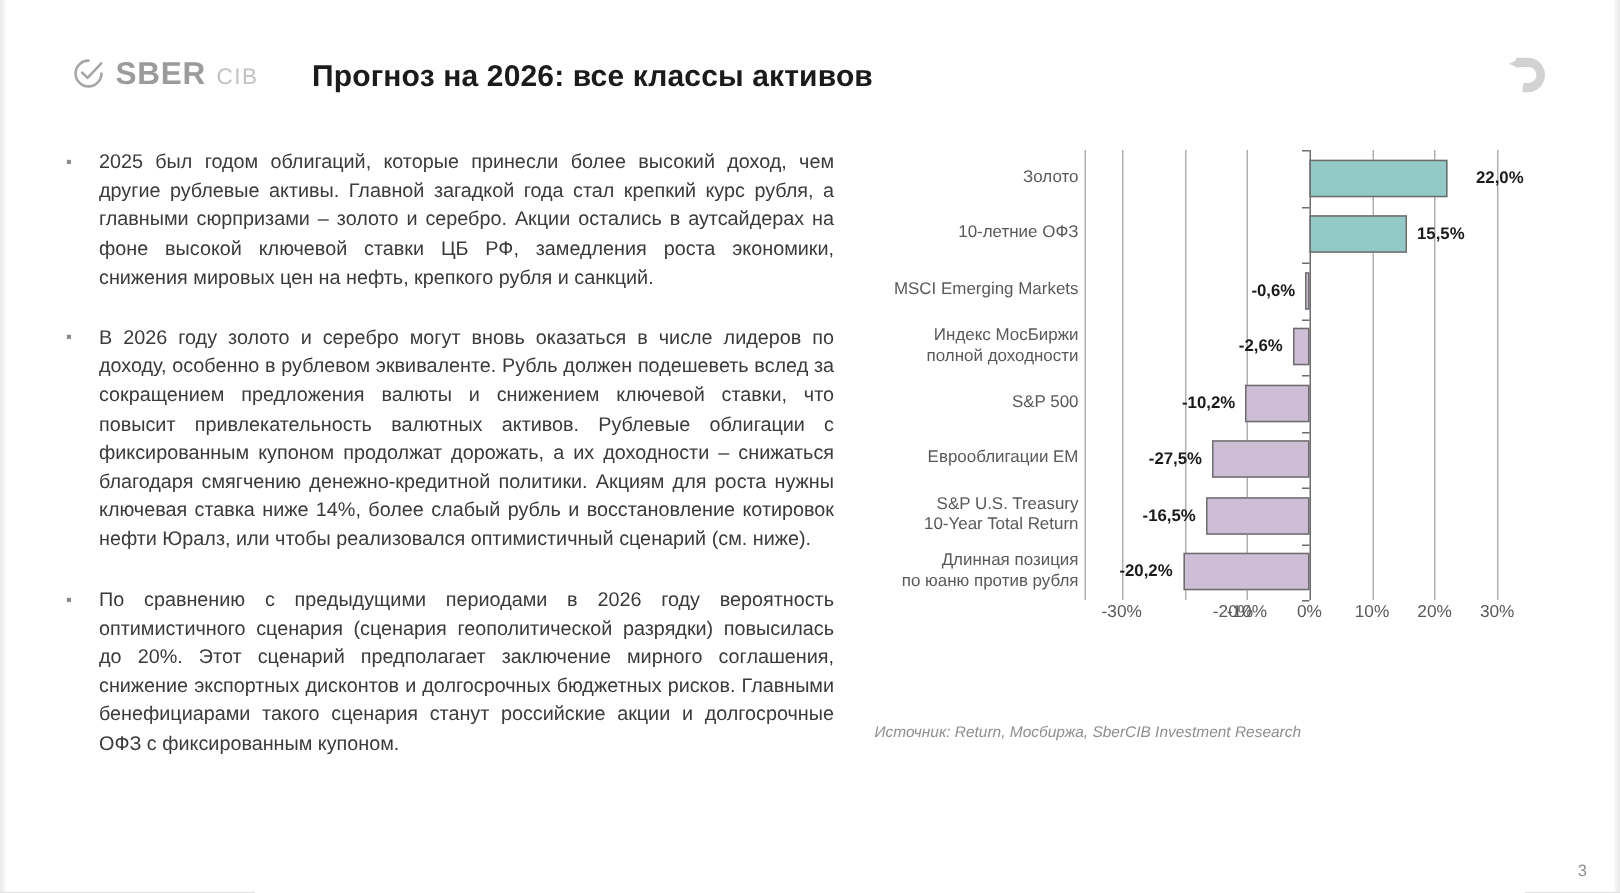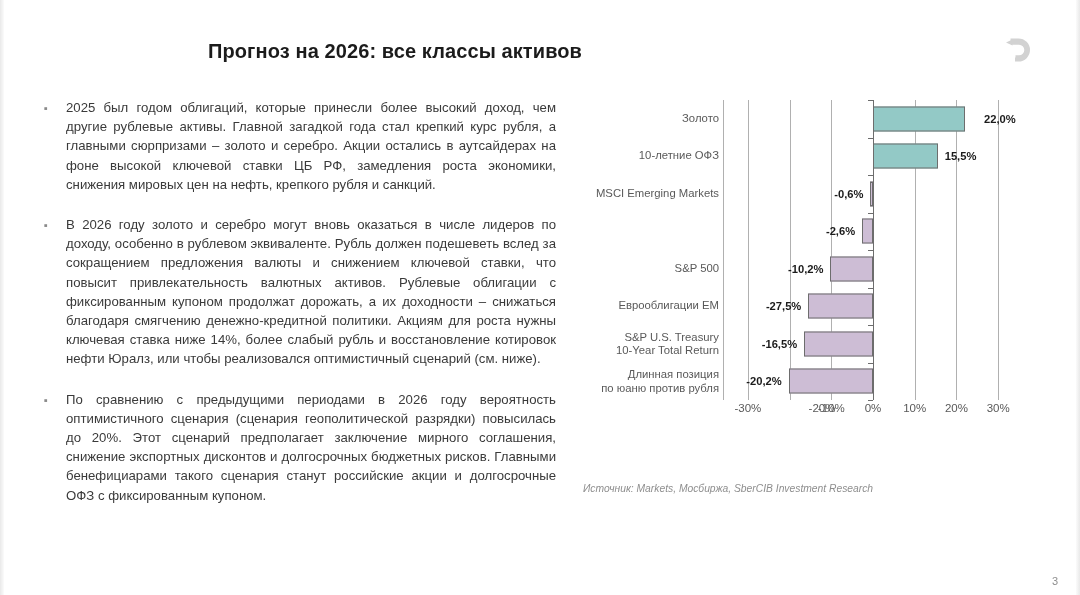--- a/index.html
+++ b/index.html
@@ -216,20 +216,28 @@
 </head>
 <body>
 
 <div id="slide">
 
   <div class="page-edge-left"></div>
   <div class="page-edge-right"></div>
 
   <div class="header">
 
+    <div class="logo-wrap">
+      <svg class="logo-mark" viewBox="0 0 24 24">
+        <path d="M12 2.6 A9.4 9.4 0 1 0 21.4 12" fill="none" stroke="#a6a6a6" stroke-width="1.9" stroke-linecap="round"></path>
+        <path d="M7.4 11.4 L11.3 15.2 L21.3 4.6" fill="none" stroke="#a6a6a6" stroke-width="1.9" stroke-linecap="round" stroke-linejoin="round"></path>
+      </svg>
+      <span class="logo-sber">SBER</span>
+      <span class="logo-cib">CIB</span>
+    </div>
 
     <div class="slide-title">Прогноз на 2026: все классы активов</div>
 
     <svg class="undo-icon" viewBox="0 0 32 30">
       <path d="M12.5 3.5 L12.5 9.5 L6.0 6.5 Z" fill="#d2d2d2"></path>
       <path d="M10.5 6.5 L18.5 6.5 A7.5 7.5 0 0 1 18.5 21.5 L15.0 21.5 L15.0 25.5 L18.5 25.5 A11.5 11.5 0 0 0 18.5 2.5 L10.5 2.5 Z" fill="#d2d2d2"></path>
       <path d="M11 6.5 h8 a7.5 7.5 0 0 1 0 15 h-3.5" fill="none" stroke="#d2d2d2" stroke-width="4.4" stroke-linecap="butt"></path>
     </svg>
   </div>
 
@@ -252,20 +260,22 @@
 
   </div>
 
   <div class="chart-col">
 
     <div class="plot">
       <div class="cat-labels" id="cat-labels">
           <div class="cat-label" style="top: 18.75px;">Золото</div>
           <div class="cat-label" style="top: 56.25px;">10-летние ОФЗ</div>
           <div class="cat-label" style="top: 93.75px;">MSCI Emerging Markets</div>
+          <div class="cat-label" style="top: 131.25px;">Индекс МосБиржи
+полной доходности</div>
           <div class="cat-label" style="top: 168.75px;">S&amp;P 500</div>
           <div class="cat-label" style="top: 206.25px;">Еврооблигации EM</div>
           <div class="cat-label" style="top: 243.75px;">S&amp;P U.S. Treasury
 10-Year Total Return</div>
           <div class="cat-label" style="top: 281.25px; text-align: right;">Длинная позиция
 по юаню против рубля</div>
         </div>
       <div class="divider-left"></div>
       <div class="axis-area" id="axis-area">
           <div class="gridline" style="left: 20.8571px;"></div>
@@ -306,16 +316,16 @@
           <div class="xtick" style="left: 63px; margin-left: 32px;">-20%</div>
           <div class="xtick" style="left: 104.286px;">-10%</div>
           <div class="xtick" style="left: 146px;">0%</div>
           <div class="xtick" style="left: 187.714px;">10%</div>
           <div class="xtick" style="left: 229.429px;">20%</div>
           <div class="xtick" style="left: 271.143px;">30%</div>
         </div>
     </div>
   </div>
 
-  <div class="source">Источник: Markets, Мосбиржа, SberCIB Investment Research</div>
+  <div class="source">Источник: Return, Мосбиржа, SberCIB Investment Research</div>
 
   <div class="page-number">3</div>
 </div>
 
 </body></html>

